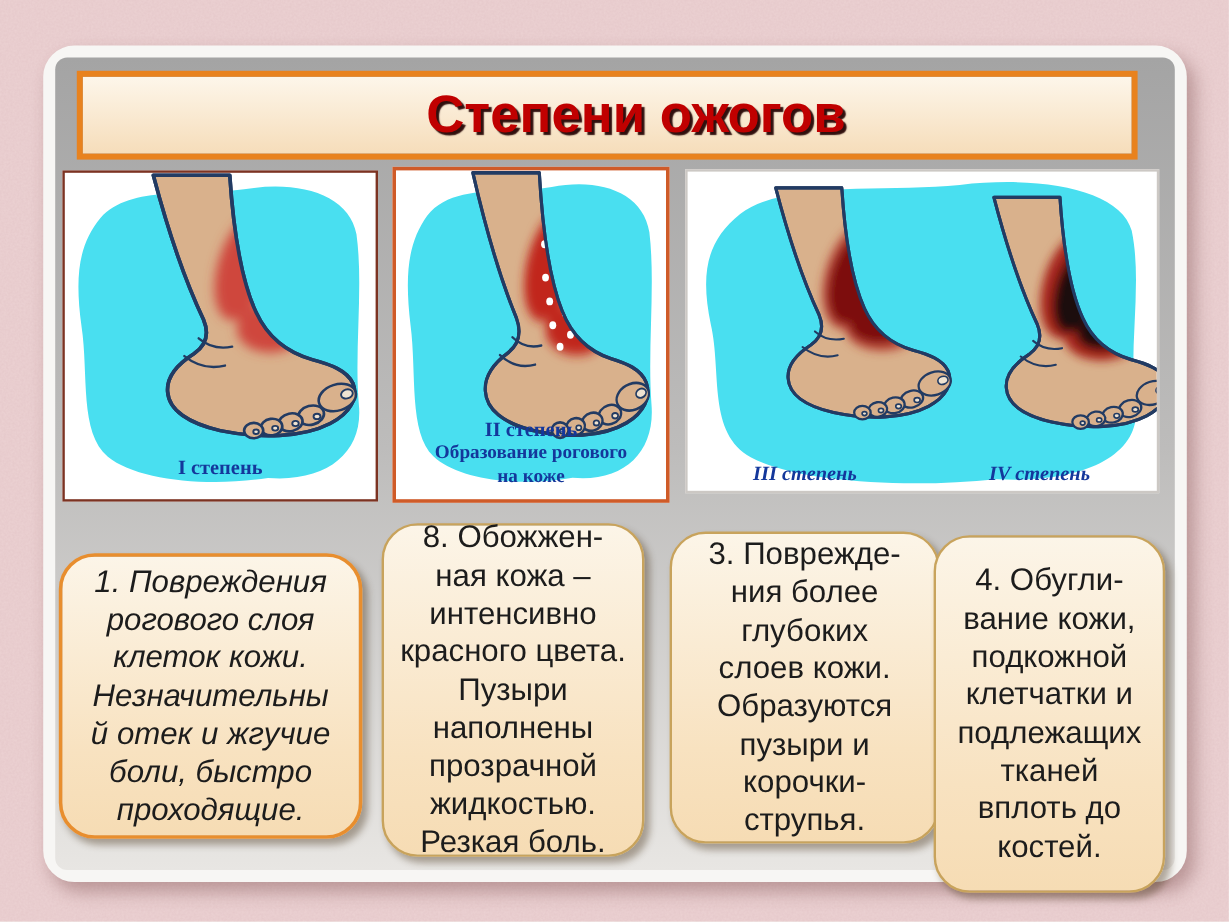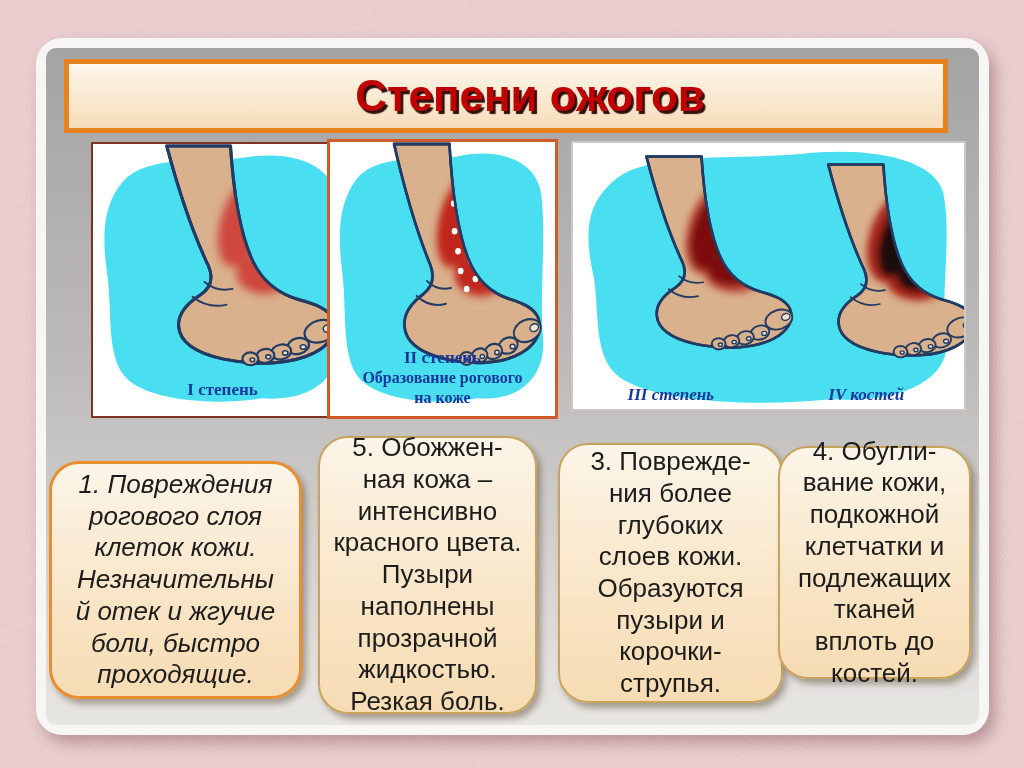--- a/index.html
+++ b/index.html
@@ -14,21 +14,21 @@
            background:linear-gradient(180deg,#a4a4a4 0%,#bdbcbb 48%,#e8e6e3 100%); }
 
   .banner { position:absolute; left:18px; top:11px; width:884px; height:74px;
            border:5px solid #e8821e; background:linear-gradient(180deg,#fdf6ea 0%,#f6ddba 100%);
            display:flex; align-items:center; justify-content:center;padding-left:48px; }
   .title { font-size:44px; font-weight:700; color:#c00000; letter-spacing:0;
            text-shadow:2.5px 2.5px 1px #30100e; }
 
   .tile { position:absolute; background:#ffffff; overflow:hidden; }
   .tile svg { position:absolute; left:0; top:0; width:100%; height:100%; }
-  .tile-1 { left:6px;  top:94px; width:263px; height:276px; border:2px solid #7c3322;margin-left:39px; }
+  .tile-1 { left:6px;  top:94px; width:263px; height:276px; border:2px solid #7c3322; }
   .tile-2 { left:281px; top:91px; width:231px; height:280px; border:3px solid #cf5b28;padding-left:44px; }
   .tile-3 { left:525px; top:93px; width:395px; height:270px; border:2px solid #ccc8c4; }
 
   .cap { position:absolute; left:0; right:0; text-align:center;
          font-family:"Liberation Serif", serif; font-weight:700; color:#14379b; }
   .deg-label { font-size:17px; }
   .cap-text  { font-size:16px; white-space:pre-line; line-height:1.25; }
   .tile-1 .cap { bottom:16px; }
   .tile-2 .cap { bottom:8px; }
   .tile-3 .cap { bottom:4px;font-style:italic; }
@@ -36,21 +36,21 @@
   .labels-row span { flex:1 1 50%; font-size:17px; }
 
   .note { position:absolute; border-radius:30px; padding:14px 6px;
           background:linear-gradient(180deg,#fcf5e8 0%,#f8e2c0 70%,#f6dcb4 100%);
           box-shadow:4px 5px 6px rgba(70,50,25,.40);
           display:flex; align-items:center; justify-content:center; }
   .note-text { font-size:26px; line-height:1.22; color:#1c1c1c; text-align:center; white-space:pre-line; }
   .note-1 { left:3px;   top:413px; width:253px; height:238px; border:3px solid #e88e2e;font-style:italic; }
   .note-2 { left:272px; top:388px; width:219px; height:278px; border:2px solid #c8a35c; }
   .note-3 { left:512px; top:395px; width:225px; height:260px; border:2px solid #c8a35c; }
-  .note-4 { left:732px; top:398px; width:193px; height:233px; border:2px solid #c8a35c; }
+  .note-4 { left:732px; top:398px; width:193px; height:298px; border:2px solid #c8a35c; }
 
   .skin-fill   { fill:#d9b18c; stroke:#223b63; stroke-width:3; stroke-linejoin:round; }
   .skin-stroke { fill:none;    stroke:#223b63; stroke-width:3; stroke-linejoin:round; }
   .toe  { fill:#d9b18c; stroke:#223b63; stroke-width:2.2; }
   .nail { fill:#efe3d2; stroke:#223b63; stroke-width:1.6; }
   .crease { fill:none; stroke:#223b63; stroke-width:2; stroke-linecap:round; }
   .blob { fill:#49dff0; }
 </style>
 </head>
 <body>
@@ -178,36 +178,36 @@
               <ellipse cx="178" cy="134" rx="24" ry="15"></ellipse>
             </g>
           </g>
           <use href="#footSkin" class="skin-stroke"></use>
           <use href="#footDetails"></use>
         </g>
       </svg>
       <div class="cap">
         <div class="labels-row">
           <span>III степень</span>
-          <span>IV костей</span>
+          <span>IV степень</span>
         </div>
       </div>
     </div>
 
     <div class="note note-1">
       <div class="note-text">1. Повреждения
 рогового слоя
 клеток кожи.
 Незначительны
 й отек и жгучие
 боли, быстро
 проходящие.</div>
     </div>
     <div class="note note-2">
-      <div class="note-text">5. Обожжен-
+      <div class="note-text">8. Обожжен-
 ная кожа –
 интенсивно
 красного цвета.
 Пузыри
 наполнены
 прозрачной
 жидкостью.
 Резкая боль.</div>
     </div>
     <div class="note note-3">

